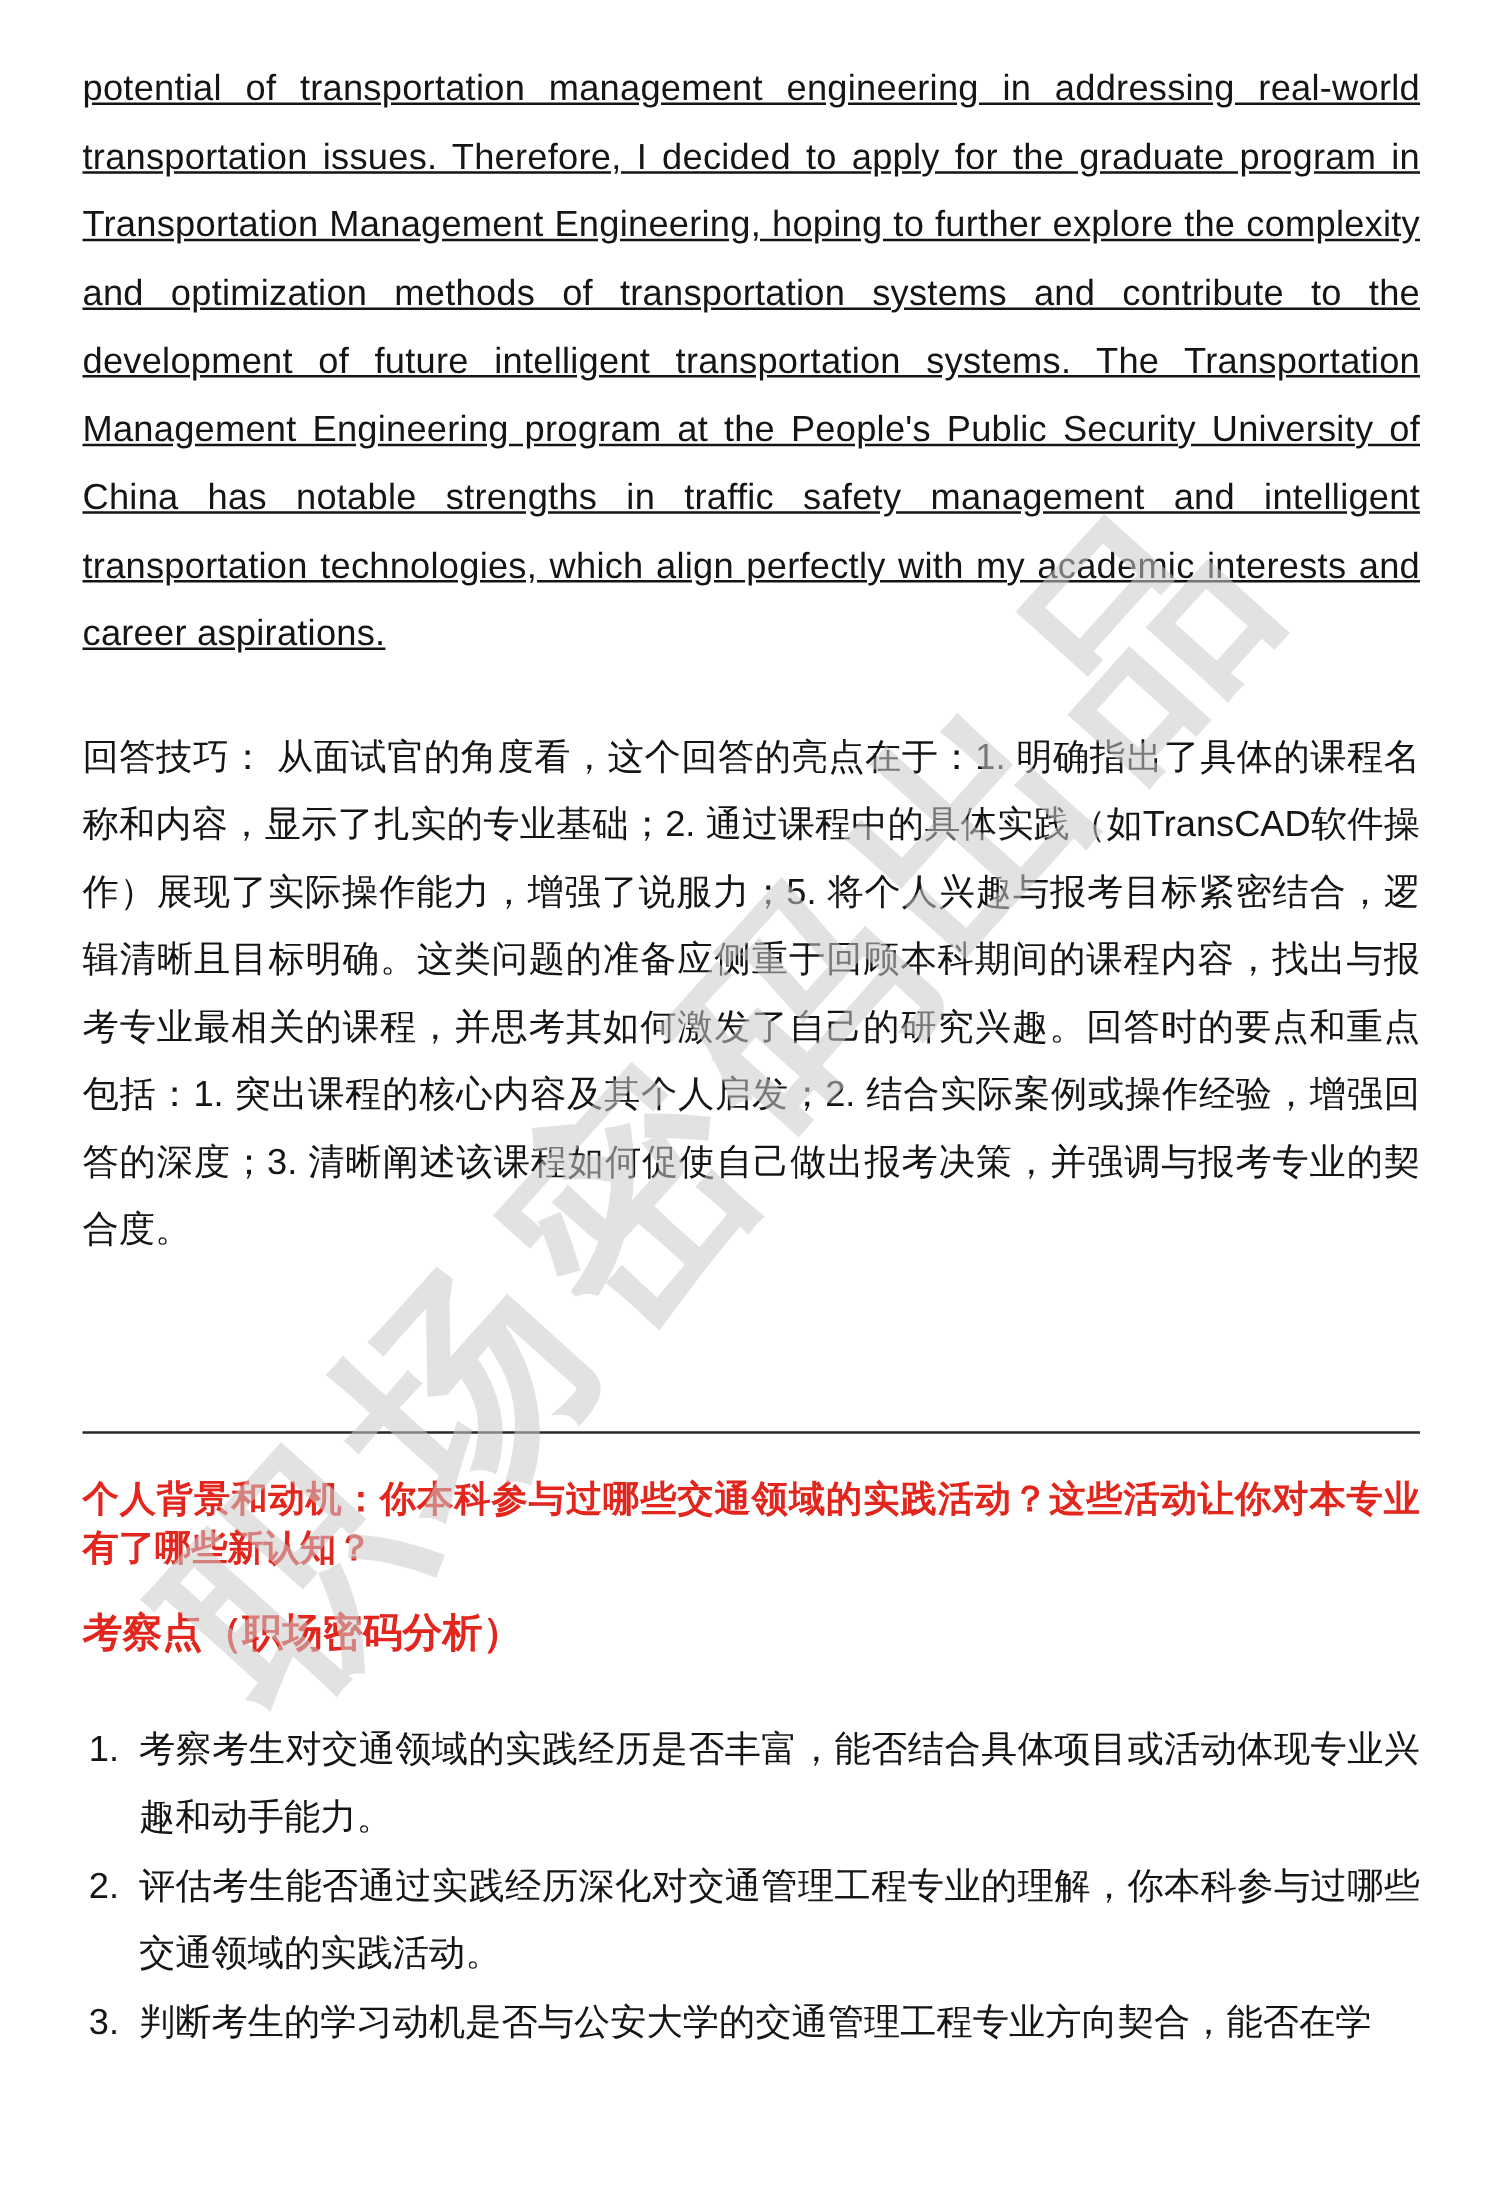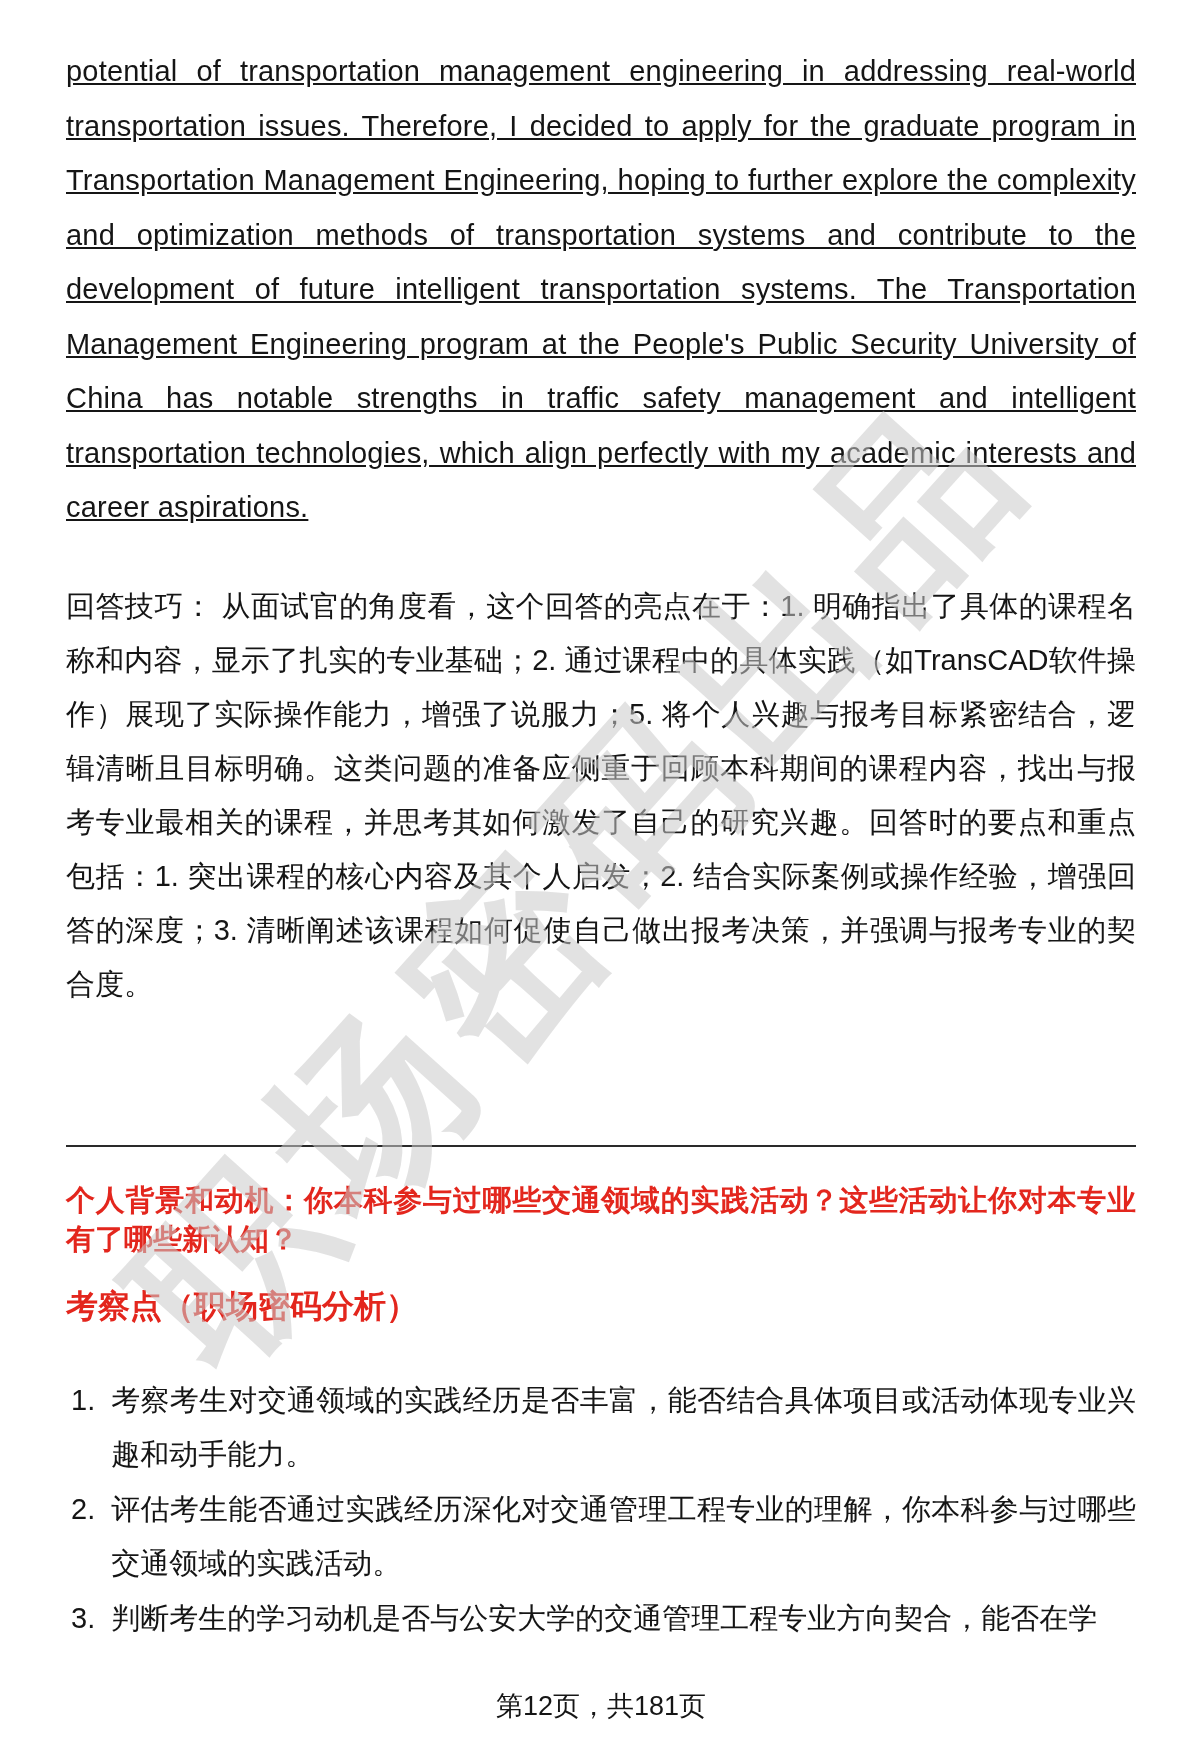--- a/index.html
+++ b/index.html
@@ -129,17 +129,16 @@
         <div class="point-text">评估考生能否通过实践经历深化对交通管理工程专业的理解，你本科参与过哪些交通领域的实践活动。</div>
       </div>
 
       <div class="point-item">
         <span class="point-num">3.</span>
         <div class="point-text">判断考生的学习动机是否与公安大学的交通管理工程专业方向契合，能否在学</div>
       </div>
 
     </div>
 
-    <div class="footer">第12页，共181页</div>
 
   </div>
 
 </div>
 
 </body></html>

